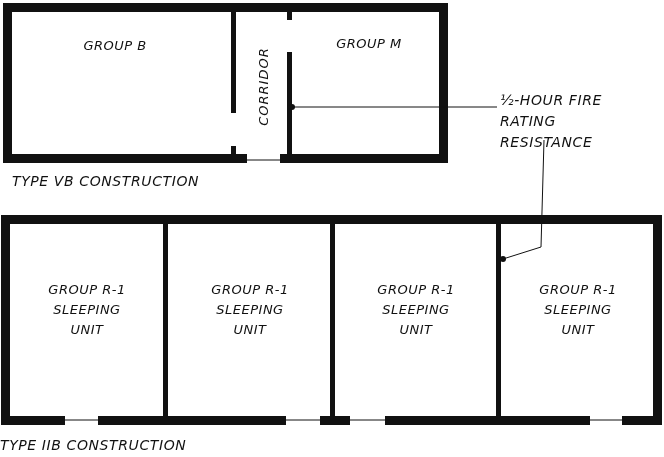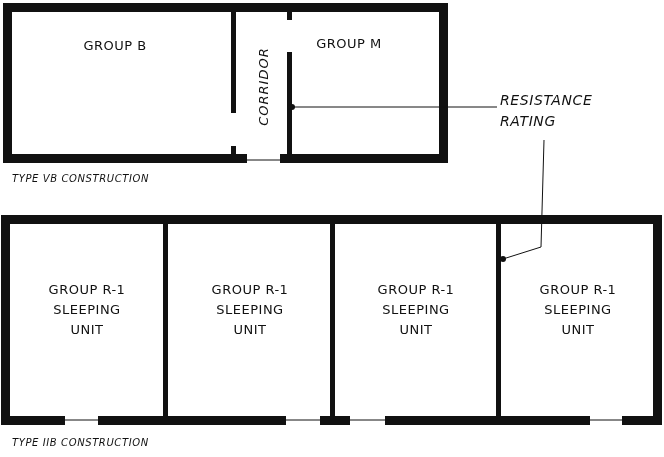--- a/index.html
+++ b/index.html
@@ -1,19 +1,19 @@
 <!DOCTYPE html>
 <html><head>
 <meta charset="utf-8">
 <style>
   html,body{margin:0;padding:0;background:#fff;}
   #stage{position:relative;width:664px;height:457px;overflow:hidden;background:#fff;}
   svg.plan{position:absolute;left:0;top:0;}
-  .lbl{position:absolute;font-family:"DejaVu Sans",sans-serif;font-size:13px;line-height:16px;color:#111;text-align:center;text-transform:uppercase;letter-spacing:0.5px;}
-  .cap{position:absolute;font-family:"DejaVu Sans",sans-serif;font-size:10px;color:#111;text-transform:uppercase;letter-spacing:0.6px;font-style:italic;white-space:nowrap;}
+  .lbl{position:absolute;font-family:"DejaVu Sans",sans-serif;font-size:13px;line-height:16px;color:#111;text-align:center;text-transform:uppercase;letter-spacing:0.5px;font-style:italic;}
+  .cap{position:absolute;font-family:"DejaVu Sans",sans-serif;font-size:14px;color:#111;text-transform:uppercase;letter-spacing:0.6px;font-style:italic;white-space:nowrap;}
   .note{position:absolute;font-family:"DejaVu Sans",sans-serif;font-size:14px;line-height:21px;color:#111;text-transform:uppercase;letter-spacing:0.6px;font-style:italic;}
   .vert{position:absolute;font-family:"DejaVu Sans",sans-serif;font-size:13px;color:#111;text-transform:uppercase;letter-spacing:1px;font-style:italic;transform:rotate(-90deg);transform-origin:center;white-space:nowrap;}
 </style>
 </head>
 <body>
 
 <div id="stage">
   <svg class="plan" width="664" height="457" viewBox="0 0 664 457">
     <g fill="#111" stroke="none">
 
@@ -52,28 +52,29 @@
 
       <line x1="292" y1="107" x2="497" y2="107"></line>
       <polyline points="544,140 541,247 503,259"></polyline>
     </g>
   </svg>
 
   <div class="lbl" style="left:40px;top:38px;width:150px;">
     <div>Group B</div>
   </div>
   <div class="vert" style="left:213px;top:79px;width:100px;text-align:center;">Corridor</div>
-  <div class="lbl" style="left:284px;top:36px;width:130px;">
+  <div class="lbl" style="left:304px;top:36px;width:130px;">
     <div>Group M</div>
   </div>
   <div class="cap" style="left:12px;top:173px;">Type VB Construction</div>
 
   <div class="note" style="left:500px;top:90px;">
+    <div>½-Hour Fire</div>
+    <div>Rating</div>
     <div>Resistance</div>
-    <div>Rating</div>
   </div>
 
   <div class="lbl" style="left:12px;top:280px;width:150px;line-height:20px;">
     <div>Group R-1</div>
     <div>Sleeping</div>
     <div>Unit</div>
   </div>
   <div class="lbl" style="left:170px;top:280px;width:160px;line-height:20px;">
     <div>Group R-1</div>
     <div>Sleeping</div>
@@ -82,14 +83,14 @@
   <div class="lbl" style="left:337px;top:280px;width:158px;line-height:20px;">
     <div>Group R-1</div>
     <div>Sleeping</div>
     <div>Unit</div>
   </div>
   <div class="lbl" style="left:503px;top:280px;width:150px;line-height:20px;">
     <div>Group R-1</div>
     <div>Sleeping</div>
     <div>Unit</div>
   </div>
-  <div class="cap" style="left:12px;top:437px;">Type IIB Construction</div>
+  <div class="cap" style="left:0;top:437px;">Type IIB Construction</div>
 </div>
 
 </body></html>

